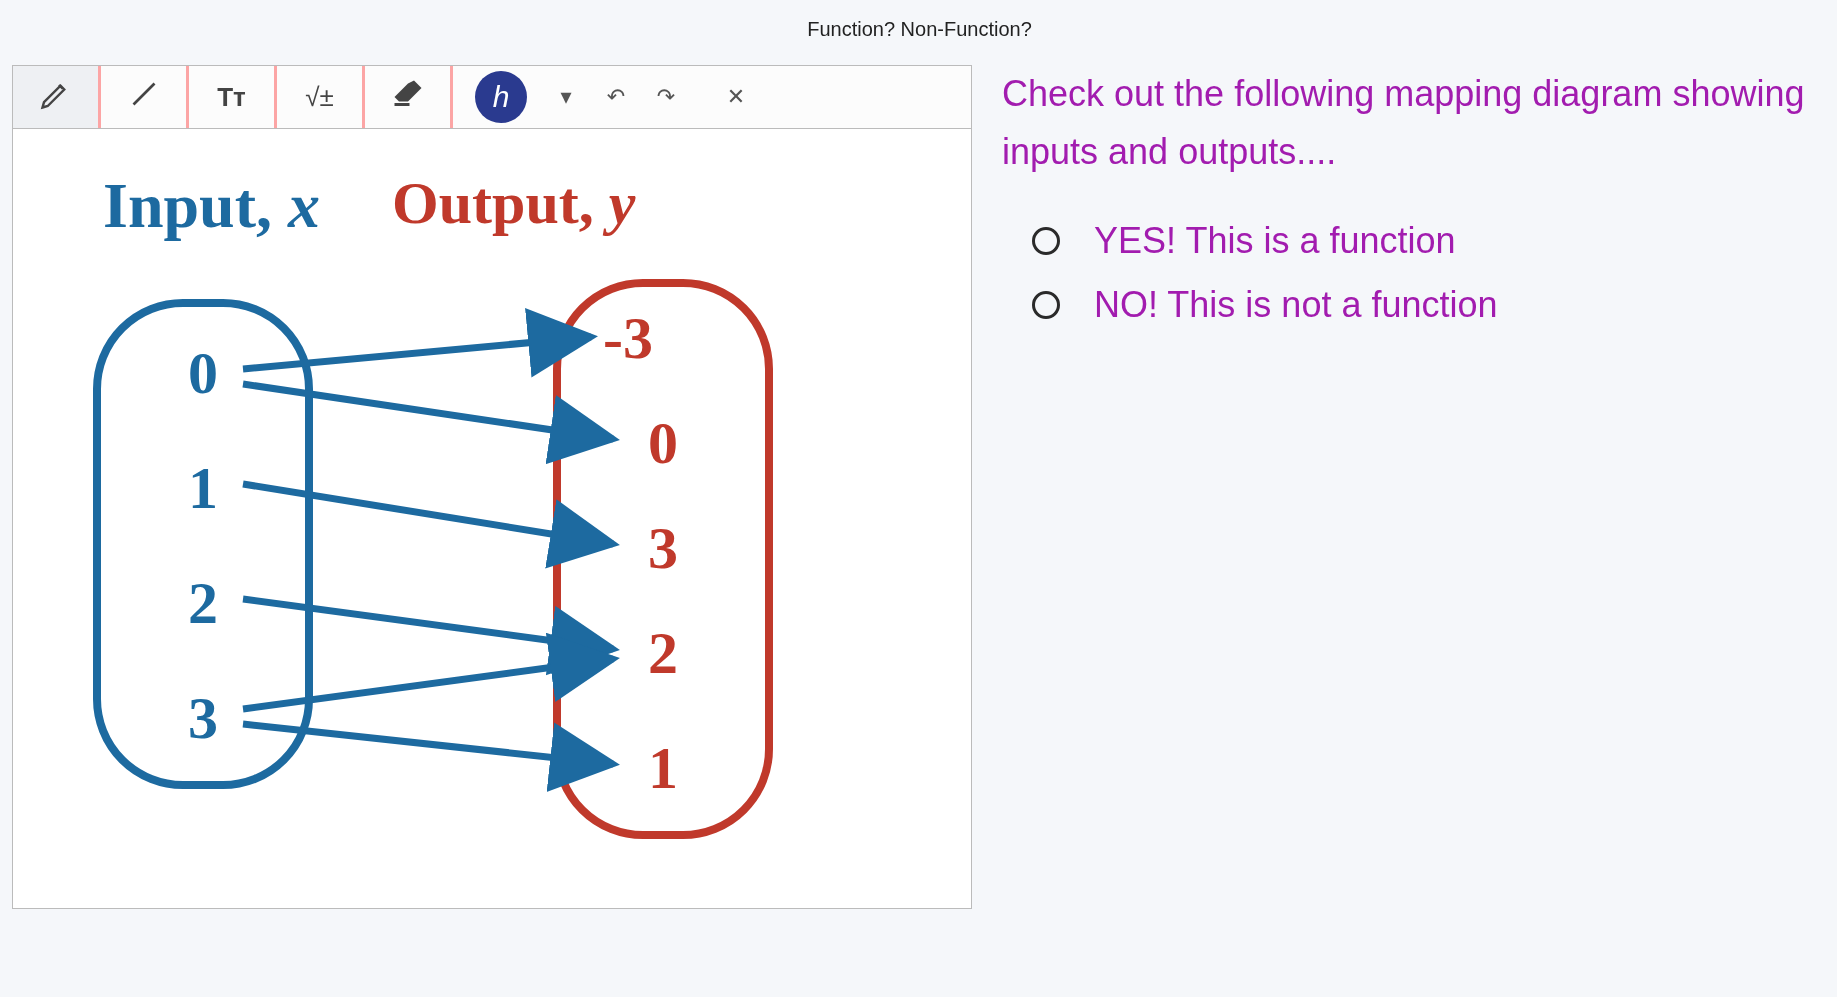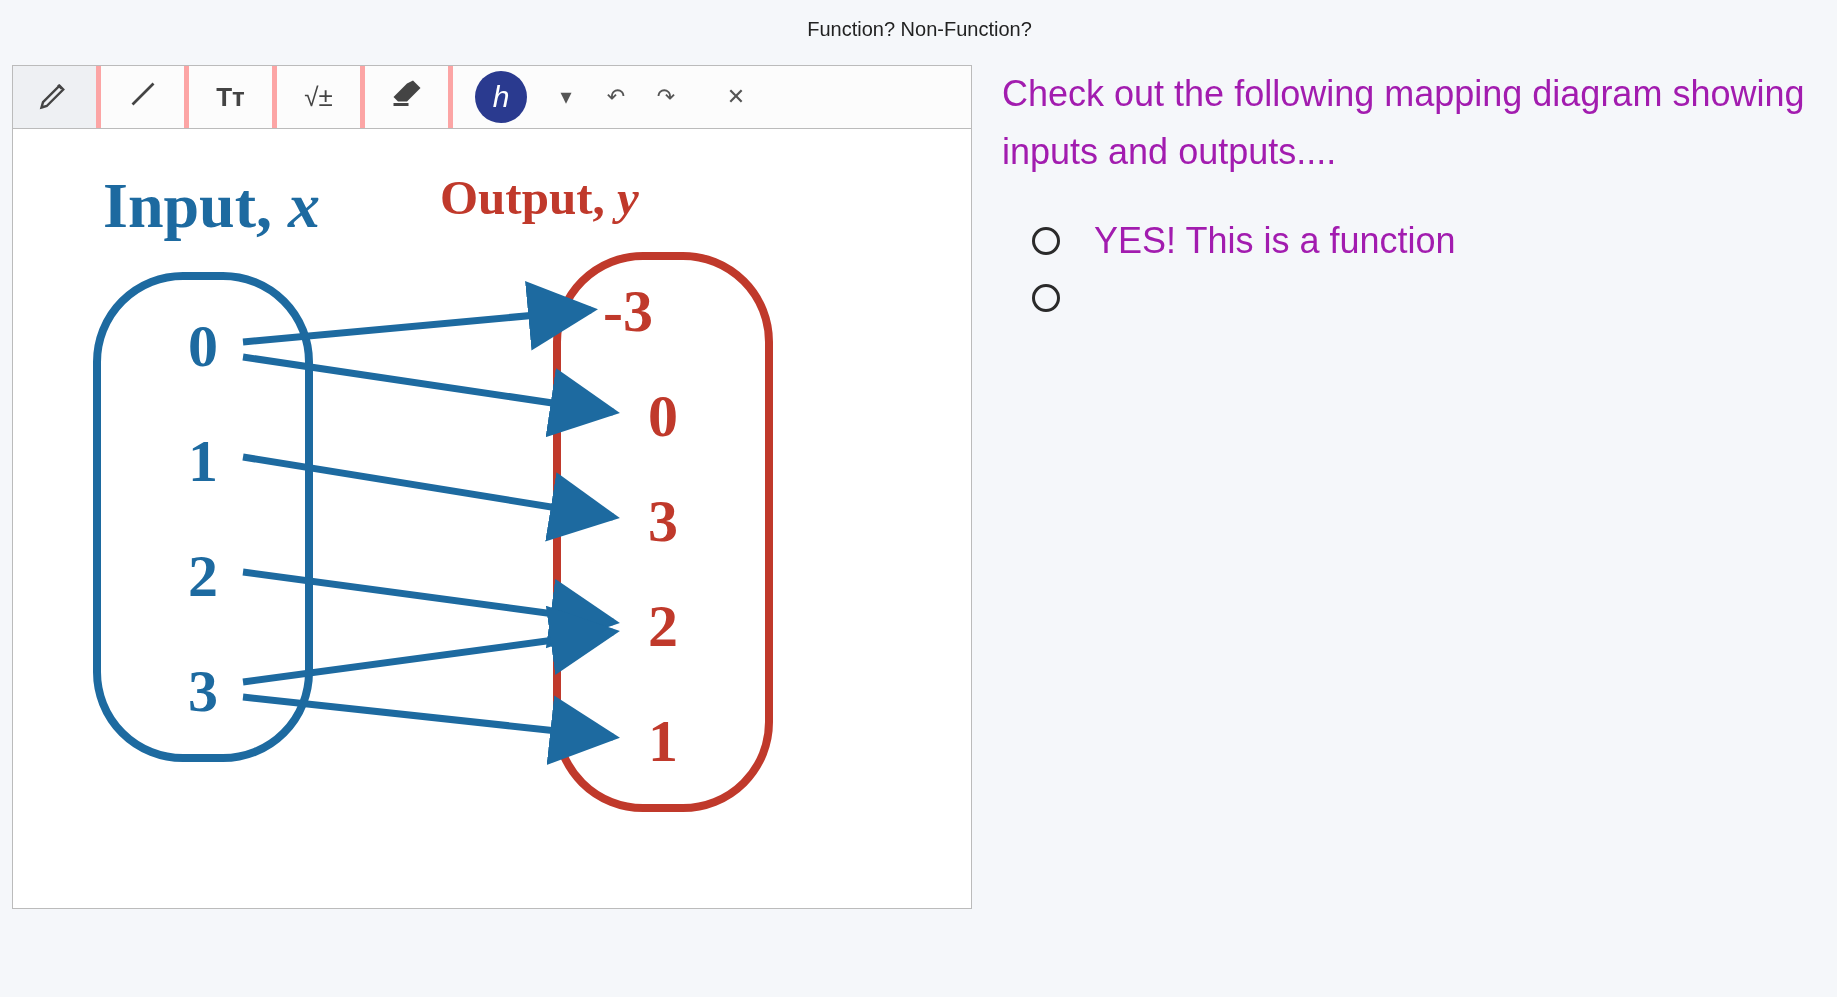--- a/index.html
+++ b/index.html
@@ -32,21 +32,21 @@
     height: 64px;
     border: 1px solid #bbb;
     background: #fcfcfc;
   }
   .tool-btn {
     width: 88px;
     height: 100%;
     display: flex;
     align-items: center;
     justify-content: center;
-    border-right: 5px solid #fca5a5;
+    border-right: 3px solid #fca5a5;
     font-size: 26px;
     color: #444;
     cursor: pointer;
     background: #fcfcfc;
   }
   .tool-btn.active {
     background: #eef0f3;
   }
   .tool-round {
     width: 52px;
@@ -75,36 +75,36 @@
   .canvas {
     border: 1px solid #bbb;
     border-top: none;
     background: #fff;
     padding: 40px 20px 20px 20px;
     height: 780px;
     position: relative;
   }
   .diagram-titles {
     display: flex;
-    gap: 120px;
+    gap: 72px;
     padding-left: 70px;
-    margin-bottom: 19px;
+    margin-bottom: 46px;
     text-align: center;
   }
   .title-input {
     font-family: "Times New Roman", serif;
     font-weight: bold;
     font-size: 64px;
     color: #1d6aa0;
   }
   .title-input .var { font-style: italic; }
   .title-output {
     font-family: "Times New Roman", serif;
     font-weight: bold;
-    font-size: 49px;
+    font-size: 60px;
     color: #c0392b;
   }
   .title-output .var { font-style: italic; }
   .mapping {
     position: relative;
     width: 800px;
     height: 560px;
     margin-left: 60px;
   }
   .oval {
@@ -270,15 +270,16 @@
   </div>
 
   <div class="right-panel">
     <div class="instr">Check out the following mapping diagram showing inputs and outputs....</div>
     <div class="option">
       <div class="radio"></div>
       <span>YES! This is a function</span>
     </div>
     <div class="option">
       <div class="radio"></div>
+      <span>NO! This is not a function</span>
     </div>
   </div>
 </div>
 
 </body></html>

